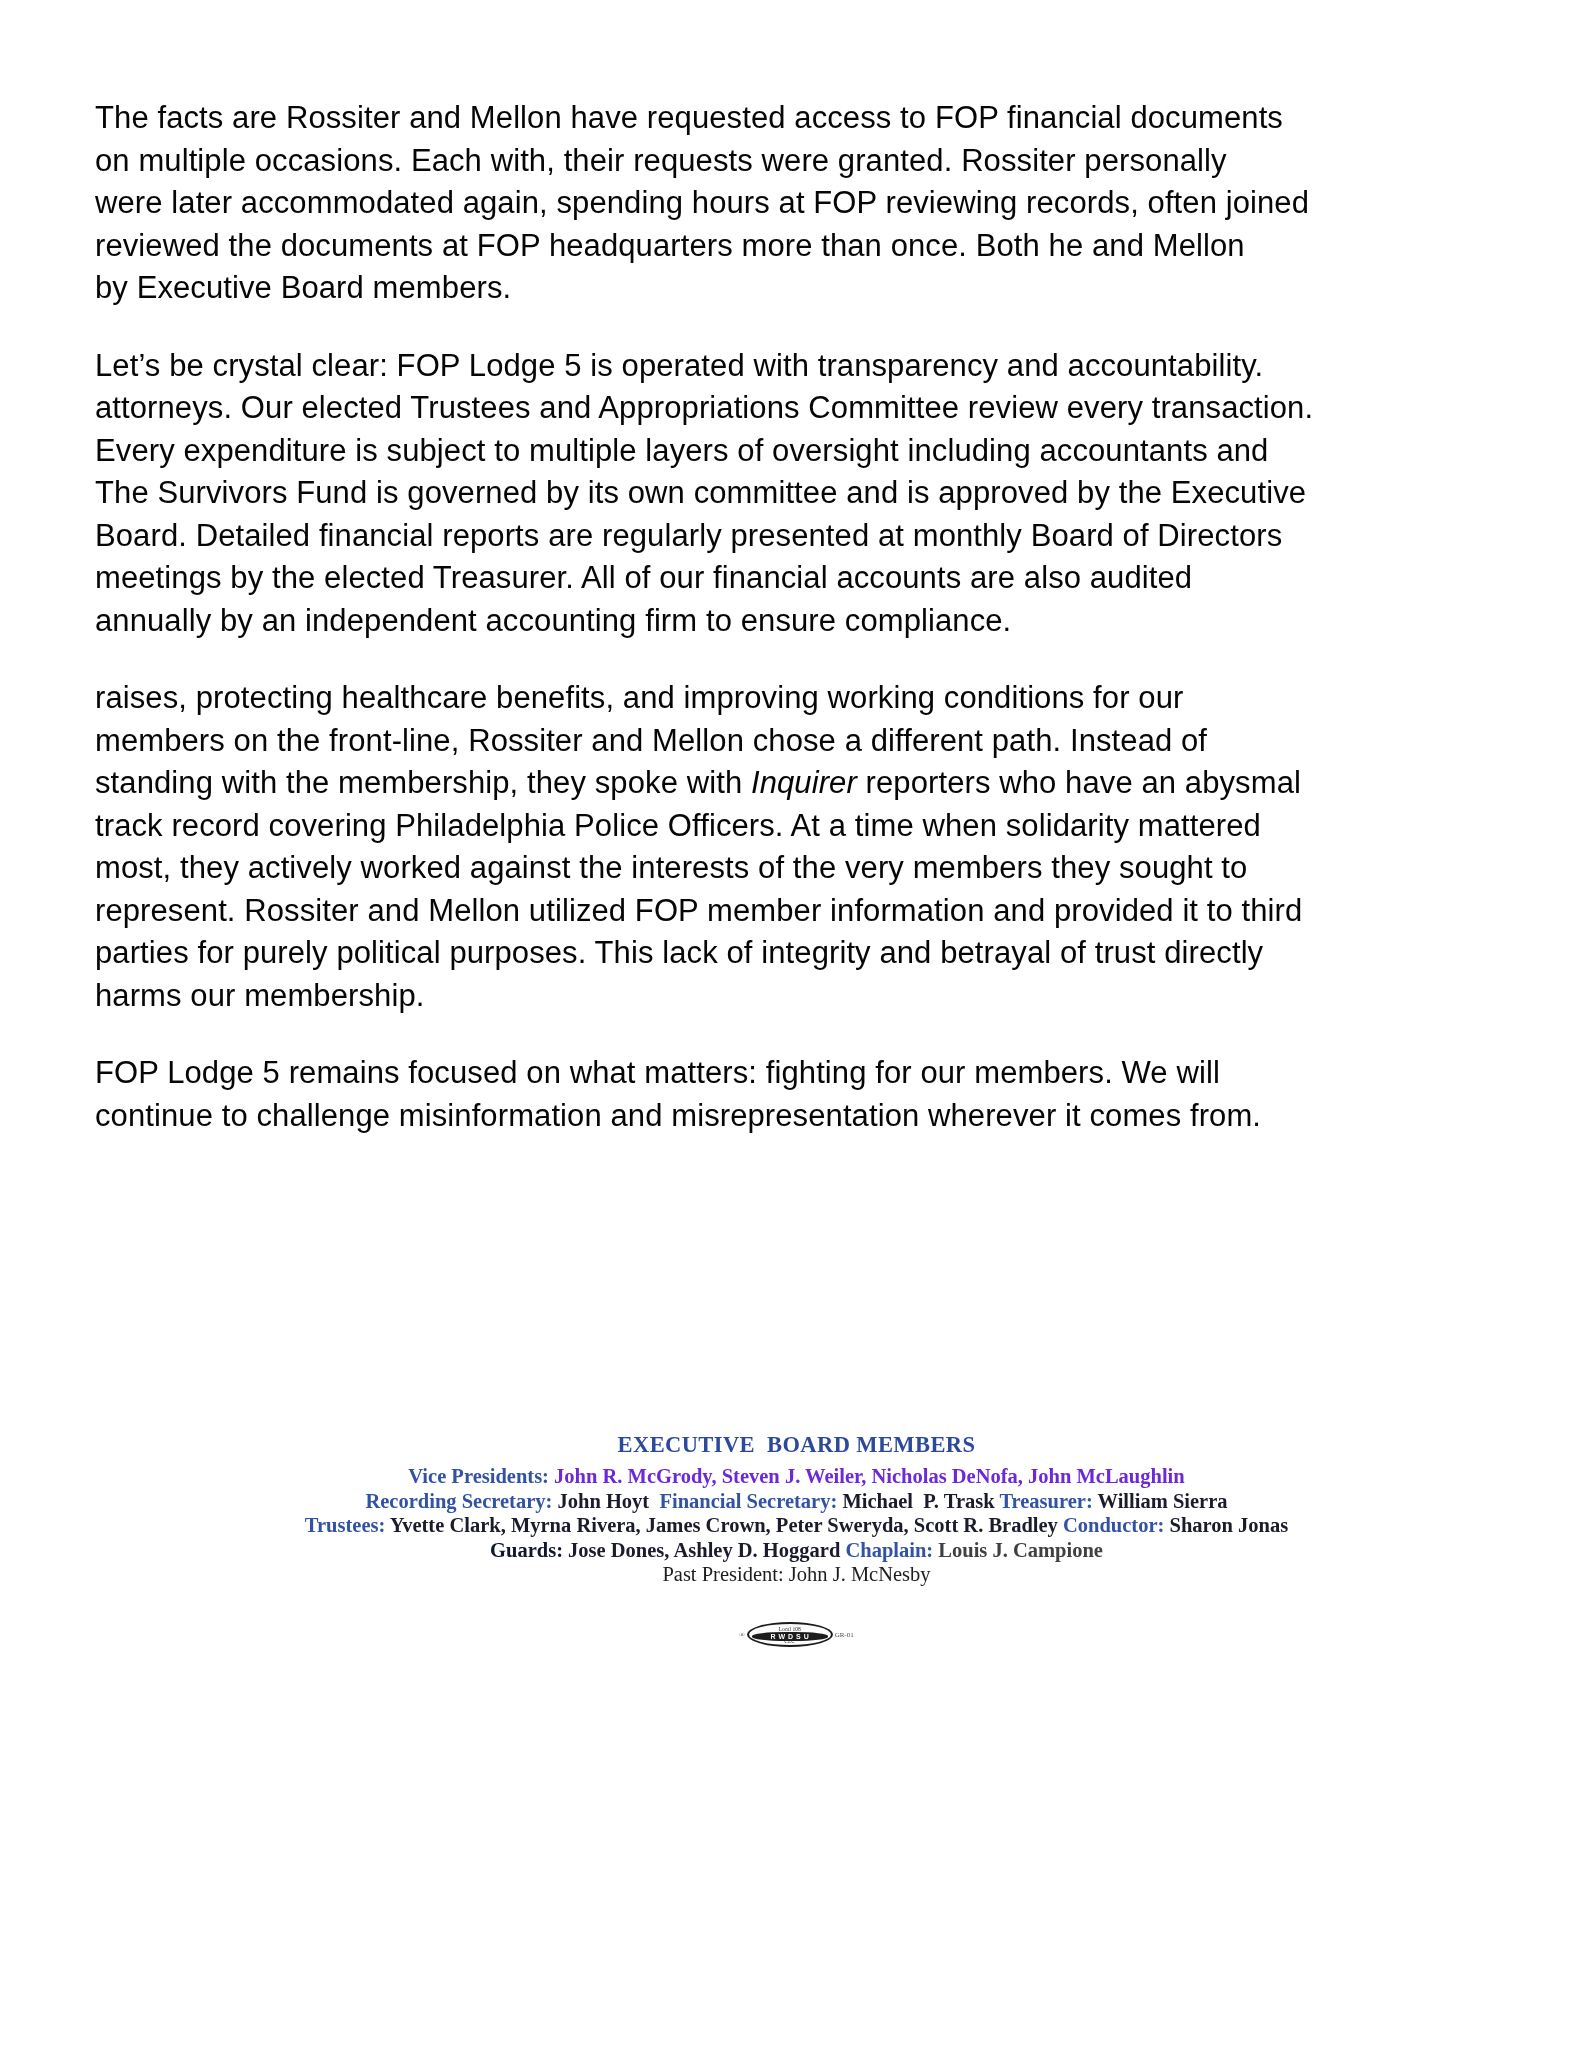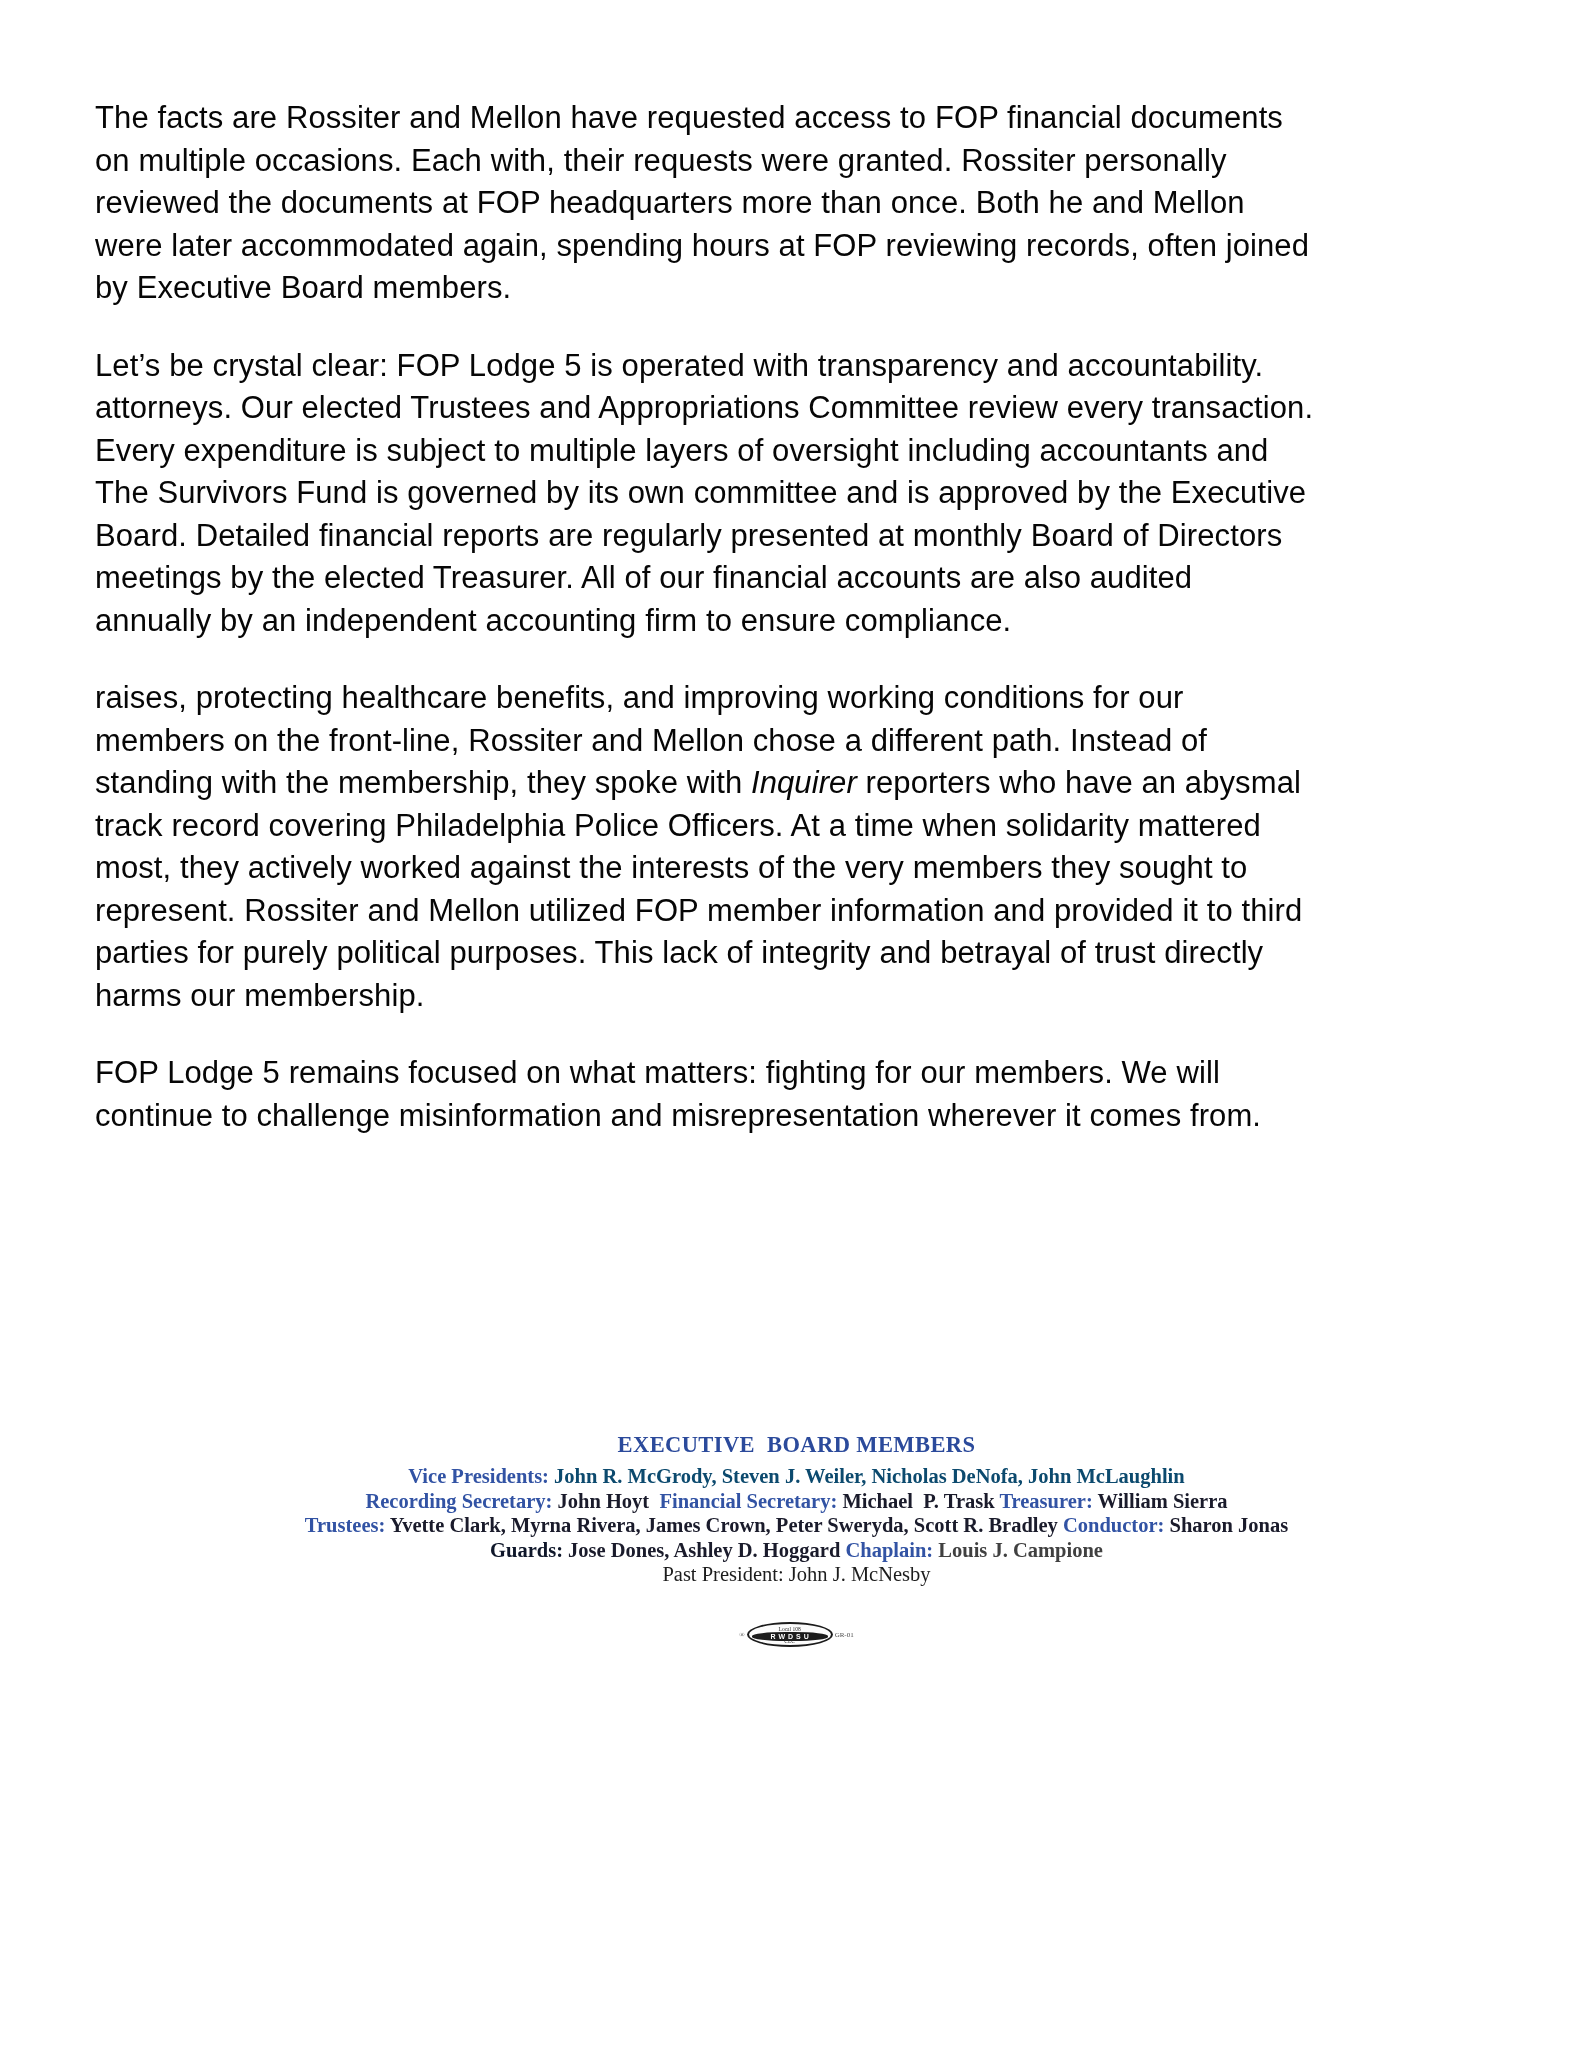--- a/index.html
+++ b/index.html
@@ -111,22 +111,22 @@
 </style>
 </head>
 <body style="background: rgb(255, 255, 255);">
 
 <div class="doc" style="color: rgb(6, 6, 6);">
 
   <div class="content" id="paragraphs">
       <div class="para">
         <div class="line"><span>The facts are Rossiter and Mellon have requested access to FOP financial documents</span></div>
         <div class="line"><span>on multiple occasions. Each with, their requests were granted. Rossiter personally</span></div>
+        <div class="line"><span>were later accommodated again, spending hours at FOP reviewing records, often joined</span></div>
         <div class="line"><span>reviewed the documents at FOP headquarters more than once. Both he and Mellon</span></div>
-        <div class="line"><span>were later accommodated again, spending hours at FOP reviewing records, often joined</span></div>
         <div class="line"><span>by Executive Board members.</span></div>
       </div>
       <div class="para">
         <div class="line"><span>Let’s be crystal clear: FOP Lodge 5 is operated with transparency and accountability.</span></div>
         <div class="line"><span>attorneys. Our elected Trustees and Appropriations Committee review every transaction.</span></div>
         <div class="line"><span>Every expenditure is subject to multiple layers of oversight including accountants and</span></div>
         <div class="line"><span>The Survivors Fund is governed by its own committee and is approved by the Executive</span></div>
         <div class="line"><span>Board. Detailed financial reports are regularly presented at monthly Board of Directors</span></div>
         <div class="line"><span>meetings by the elected Treasurer. All of our financial accounts are also audited</span></div>
         <div class="line"><span>annually by an independent accounting firm to ensure compliance.</span></div>
@@ -143,21 +143,21 @@
       </div>
       <div class="para">
         <div class="line"><span>FOP Lodge 5 remains focused on what matters: fighting for our members. We will</span></div>
         <div class="line"><span>continue to challenge misinformation and misrepresentation wherever it comes from.</span></div>
       </div>
     </div>
 
   <div class="board">
     <div class="board-heading" style="color: rgb(43, 74, 155);">EXECUTIVE  BOARD MEMBERS</div>
     <div id="board-lines">
-        <div class="board-line"><span class="seg-label" style="color: rgb(50, 83, 164);">Vice Presidents:</span><span class="seg-name" style="color: #0c4a6e; text-align: center;"> John R. McGrody, Steven J. Weiler, Nicholas DeNofa, John McLaughlin</span></div>
+        <div class="board-line"><span class="seg-label" style="color: rgb(50, 83, 164);">Vice Presidents:</span><span class="seg-name" style="color: #6d28d9; text-align: center;"> John R. McGrody, Steven J. Weiler, Nicholas DeNofa, John McLaughlin</span></div>
         <div class="board-line"><span class="seg-label" style="color: rgb(50, 83, 164);">Recording Secretary:</span><span class="seg-name" style="color: rgb(26, 27, 43);"> John Hoyt  </span><span class="seg-label" style="color: rgb(50, 83, 164);">Financial Secretary:</span><span class="seg-name" style="color: rgb(26, 27, 43);"> Michael  P. Trask </span><span class="seg-label" style="color: rgb(50, 83, 164);">Treasurer:</span><span class="seg-name" style="color: rgb(26, 27, 43);"> William Sierra</span></div>
         <div class="board-line"><span class="seg-label" style="color: rgb(50, 83, 164);">Trustees:</span><span class="seg-name" style="color: rgb(26, 27, 43);"> Yvette Clark, Myrna Rivera, James Crown, Peter Sweryda, Scott R. Bradley </span><span class="seg-label" style="color: rgb(50, 83, 164);">Conductor:</span><span class="seg-name" style="color: rgb(26, 27, 43);"> Sharon Jonas</span></div>
         <div class="board-line"><span class="seg-label" style="color: #0f172a;">Guards:</span><span class="seg-name" style="color: rgb(26, 27, 43);"> Jose Dones, Ashley D. Hoggard </span><span class="seg-label" style="color: rgb(50, 83, 164);">Chaplain:</span><span class="seg-name" style="color: #404040;"> Louis J. Campione</span></div>
         <div class="board-line"><span class="seg-plain" style="color: rgb(29, 29, 29);">Past President: John J. McNesby</span></div>
       </div>
   </div>
 
   <div class="bug-row">
     <span class="bug-left">®</span>
     <span class="bug-oval">

